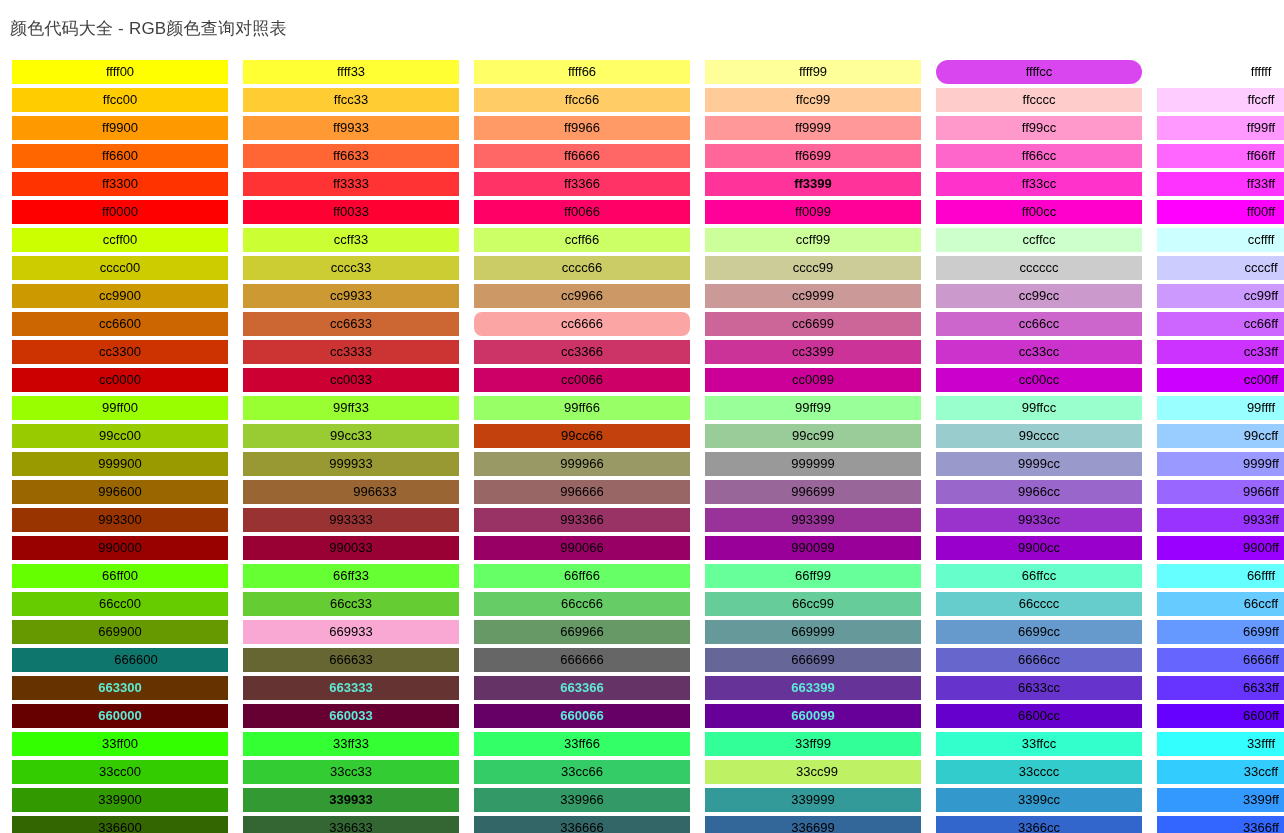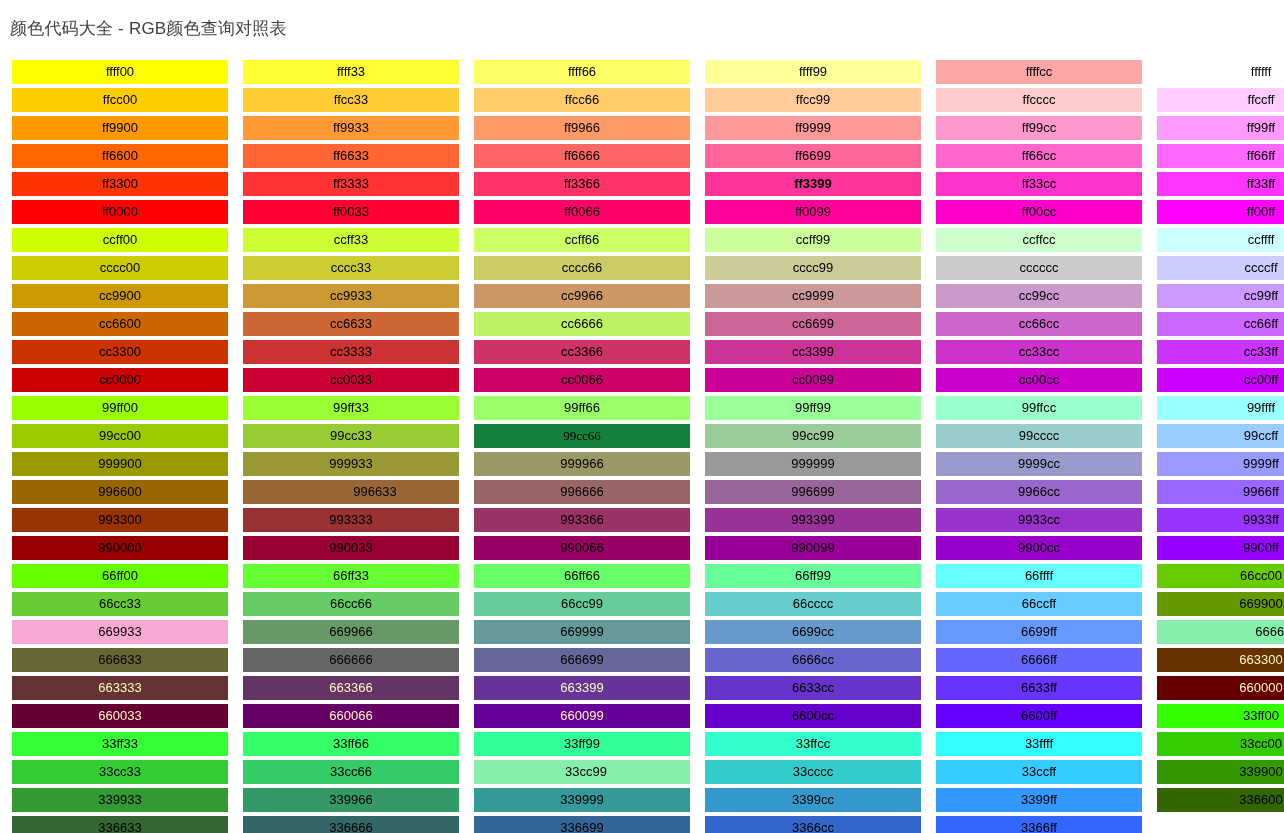--- a/index.html
+++ b/index.html
@@ -45,36 +45,37 @@
     line-height: 24px;
     text-align: center;
     font-size: 13px;
     font-family: "Liberation Sans", "DejaVu Sans", sans-serif;
     color: #000000;
     white-space: nowrap;
     overflow: hidden;
     box-sizing: border-box;
   }
   .color-cell.light-text {
-    color: #fef9c3;
+    color: #5eead4;
+    font-weight: bold;
   }
 </style>
 </head>
 <body>
 
 <div class="page">
 
   <div class="page-title">颜色代码大全 - RGB颜色查询对照表</div>
 
   <div class="color-grid">
       <div class="color-cell" style="background-color: rgb(255, 255, 0);">ffff00</div>
       <div class="color-cell" style="background-color: rgb(255, 255, 51);">ffff33</div>
       <div class="color-cell" style="background-color: rgb(255, 255, 102);">ffff66</div>
       <div class="color-cell" style="background-color: rgb(255, 255, 153);">ffff99</div>
-      <div class="color-cell" style="background-color: #fca5a5;">ffffcc</div>
+      <div class="color-cell" style="background-color: #d946ef; border-radius: 12px;">ffffcc</div>
       <div class="color-cell" style="background-color: rgb(255, 255, 255);">ffffff</div>
       <div class="color-cell" style="background-color: rgb(255, 204, 0);">ffcc00</div>
       <div class="color-cell" style="background-color: rgb(255, 204, 51);">ffcc33</div>
       <div class="color-cell" style="background-color: rgb(255, 204, 102);">ffcc66</div>
       <div class="color-cell" style="background-color: rgb(255, 204, 153);">ffcc99</div>
       <div class="color-cell" style="background-color: rgb(255, 204, 204);">ffcccc</div>
       <div class="color-cell" style="background-color: rgb(255, 204, 255);">ffccff</div>
       <div class="color-cell" style="background-color: rgb(255, 153, 0);">ff9900</div>
       <div class="color-cell" style="background-color: rgb(255, 153, 51);">ff9933</div>
       <div class="color-cell" style="background-color: rgb(255, 153, 102);">ff9966</div>
@@ -112,21 +113,21 @@
       <div class="color-cell" style="background-color: rgb(204, 204, 204);">cccccc</div>
       <div class="color-cell" style="background-color: rgb(204, 204, 255);">ccccff</div>
       <div class="color-cell" style="background-color: rgb(204, 153, 0);">cc9900</div>
       <div class="color-cell" style="background-color: rgb(204, 153, 51);">cc9933</div>
       <div class="color-cell" style="background-color: rgb(204, 153, 102);">cc9966</div>
       <div class="color-cell" style="background-color: rgb(204, 153, 153);">cc9999</div>
       <div class="color-cell" style="background-color: rgb(204, 153, 204);">cc99cc</div>
       <div class="color-cell" style="background-color: rgb(204, 153, 255);">cc99ff</div>
       <div class="color-cell" style="background-color: rgb(204, 102, 0);">cc6600</div>
       <div class="color-cell" style="background-color: rgb(204, 102, 51);">cc6633</div>
-      <div class="color-cell" style="background-color: #bef264;">cc6666</div>
+      <div class="color-cell" style="background-color: #fca5a5; border-radius: 8px;">cc6666</div>
       <div class="color-cell" style="background-color: rgb(204, 102, 153);">cc6699</div>
       <div class="color-cell" style="background-color: rgb(204, 102, 204);">cc66cc</div>
       <div class="color-cell" style="background-color: rgb(204, 102, 255);">cc66ff</div>
       <div class="color-cell" style="background-color: rgb(204, 51, 0);">cc3300</div>
       <div class="color-cell" style="background-color: rgb(204, 51, 51);">cc3333</div>
       <div class="color-cell" style="background-color: rgb(204, 51, 102);">cc3366</div>
       <div class="color-cell" style="background-color: rgb(204, 51, 153);">cc3399</div>
       <div class="color-cell" style="background-color: rgb(204, 51, 204);">cc33cc</div>
       <div class="color-cell" style="background-color: rgb(204, 51, 255);">cc33ff</div>
       <div class="color-cell" style="background-color: rgb(204, 0, 0);">cc0000</div>
@@ -136,21 +137,21 @@
       <div class="color-cell" style="background-color: rgb(204, 0, 204);">cc00cc</div>
       <div class="color-cell" style="background-color: rgb(204, 0, 255);">cc00ff</div>
       <div class="color-cell" style="background-color: rgb(153, 255, 0);">99ff00</div>
       <div class="color-cell" style="background-color: rgb(153, 255, 51);">99ff33</div>
       <div class="color-cell" style="background-color: rgb(153, 255, 102);">99ff66</div>
       <div class="color-cell" style="background-color: rgb(153, 255, 153);">99ff99</div>
       <div class="color-cell" style="background-color: rgb(153, 255, 204);">99ffcc</div>
       <div class="color-cell" style="background-color: rgb(153, 255, 255);">99ffff</div>
       <div class="color-cell" style="background-color: rgb(153, 204, 0);">99cc00</div>
       <div class="color-cell" style="background-color: rgb(153, 204, 51);">99cc33</div>
-      <div class="color-cell" style="background-color: #15803d; font-family: Liberation Serif, serif;">99cc66</div>
+      <div class="color-cell" style="background-color: #c2410c;">99cc66</div>
       <div class="color-cell" style="background-color: rgb(153, 204, 153);">99cc99</div>
       <div class="color-cell" style="background-color: rgb(153, 204, 204);">99cccc</div>
       <div class="color-cell" style="background-color: rgb(153, 204, 255);">99ccff</div>
       <div class="color-cell" style="background-color: rgb(153, 153, 0);">999900</div>
       <div class="color-cell" style="background-color: rgb(153, 153, 51);">999933</div>
       <div class="color-cell" style="background-color: rgb(153, 153, 102);">999966</div>
       <div class="color-cell" style="background-color: rgb(153, 153, 153);">999999</div>
       <div class="color-cell" style="background-color: rgb(153, 153, 204);">9999cc</div>
       <div class="color-cell" style="background-color: rgb(153, 153, 255);">9999ff</div>
       <div class="color-cell" style="background-color: rgb(153, 102, 0);">996600</div>
@@ -168,34 +169,35 @@
       <div class="color-cell" style="background-color: rgb(153, 0, 0);">990000</div>
       <div class="color-cell" style="background-color: rgb(153, 0, 51);">990033</div>
       <div class="color-cell" style="background-color: rgb(153, 0, 102);">990066</div>
       <div class="color-cell" style="background-color: rgb(153, 0, 153);">990099</div>
       <div class="color-cell" style="background-color: rgb(153, 0, 204);">9900cc</div>
       <div class="color-cell" style="background-color: rgb(153, 0, 255);">9900ff</div>
       <div class="color-cell" style="background-color: rgb(102, 255, 0);">66ff00</div>
       <div class="color-cell" style="background-color: rgb(102, 255, 51);">66ff33</div>
       <div class="color-cell" style="background-color: rgb(102, 255, 102);">66ff66</div>
       <div class="color-cell" style="background-color: rgb(102, 255, 153);">66ff99</div>
+      <div class="color-cell" style="background-color: rgb(102, 255, 204);">66ffcc</div>
       <div class="color-cell" style="background-color: rgb(102, 255, 255);">66ffff</div>
       <div class="color-cell" style="background-color: rgb(102, 204, 0);">66cc00</div>
       <div class="color-cell" style="background-color: rgb(102, 204, 51);">66cc33</div>
       <div class="color-cell" style="background-color: rgb(102, 204, 102);">66cc66</div>
       <div class="color-cell" style="background-color: rgb(102, 204, 153);">66cc99</div>
       <div class="color-cell" style="background-color: rgb(102, 204, 204);">66cccc</div>
       <div class="color-cell" style="background-color: rgb(102, 204, 255);">66ccff</div>
       <div class="color-cell" style="background-color: rgb(102, 153, 0);">669900</div>
       <div class="color-cell" style="background-color: #f9a8d4;">669933</div>
       <div class="color-cell" style="background-color: rgb(102, 153, 102);">669966</div>
       <div class="color-cell" style="background-color: rgb(102, 153, 153);">669999</div>
       <div class="color-cell" style="background-color: rgb(102, 153, 204);">6699cc</div>
       <div class="color-cell" style="background-color: rgb(102, 153, 255);">6699ff</div>
-      <div class="color-cell" style="background-color: #86efac; padding-left: 32px;">666600</div>
+      <div class="color-cell" style="background-color: #0f766e; padding-left: 32px;">666600</div>
       <div class="color-cell" style="background-color: rgb(102, 102, 51);">666633</div>
       <div class="color-cell" style="background-color: rgb(102, 102, 102);">666666</div>
       <div class="color-cell" style="background-color: rgb(102, 102, 153);">666699</div>
       <div class="color-cell" style="background-color: rgb(102, 102, 204);">6666cc</div>
       <div class="color-cell" style="background-color: rgb(102, 102, 255);">6666ff</div>
       <div class="color-cell light-text" style="background-color: rgb(102, 51, 0);">663300</div>
       <div class="color-cell light-text" style="background-color: rgb(102, 51, 51);">663333</div>
       <div class="color-cell light-text" style="background-color: rgb(102, 51, 102);">663366</div>
       <div class="color-cell light-text" style="background-color: rgb(102, 51, 153);">663399</div>
       <div class="color-cell" style="background-color: rgb(102, 51, 204);">6633cc</div>
@@ -208,25 +210,25 @@
       <div class="color-cell" style="background-color: rgb(102, 0, 255);">6600ff</div>
       <div class="color-cell" style="background-color: rgb(51, 255, 0);">33ff00</div>
       <div class="color-cell" style="background-color: rgb(51, 255, 51);">33ff33</div>
       <div class="color-cell" style="background-color: rgb(51, 255, 102);">33ff66</div>
       <div class="color-cell" style="background-color: rgb(51, 255, 153);">33ff99</div>
       <div class="color-cell" style="background-color: rgb(51, 255, 204);">33ffcc</div>
       <div class="color-cell" style="background-color: rgb(51, 255, 255);">33ffff</div>
       <div class="color-cell" style="background-color: rgb(51, 204, 0);">33cc00</div>
       <div class="color-cell" style="background-color: rgb(51, 204, 51);">33cc33</div>
       <div class="color-cell" style="background-color: rgb(51, 204, 102);">33cc66</div>
-      <div class="color-cell" style="background-color: #86efac; padding-left: 8px;">33cc99</div>
+      <div class="color-cell" style="background-color: #bef264; padding-left: 8px;">33cc99</div>
       <div class="color-cell" style="background-color: rgb(51, 204, 204);">33cccc</div>
       <div class="color-cell" style="background-color: rgb(51, 204, 255);">33ccff</div>
       <div class="color-cell" style="background-color: rgb(51, 153, 0);">339900</div>
-      <div class="color-cell" style="background-color: rgb(51, 153, 51);">339933</div>
+      <div class="color-cell" style="background-color: rgb(51, 153, 51); font-weight: bold;">339933</div>
       <div class="color-cell" style="background-color: rgb(51, 153, 102);">339966</div>
       <div class="color-cell" style="background-color: rgb(51, 153, 153);">339999</div>
       <div class="color-cell" style="background-color: rgb(51, 153, 204);">3399cc</div>
       <div class="color-cell" style="background-color: rgb(51, 153, 255);">3399ff</div>
       <div class="color-cell" style="background-color: rgb(51, 102, 0);">336600</div>
       <div class="color-cell" style="background-color: rgb(51, 102, 51);">336633</div>
       <div class="color-cell" style="background-color: rgb(51, 102, 102);">336666</div>
       <div class="color-cell" style="background-color: rgb(51, 102, 153);">336699</div>
       <div class="color-cell" style="background-color: rgb(51, 102, 204);">3366cc</div>
       <div class="color-cell" style="background-color: rgb(51, 102, 255);">3366ff</div>

